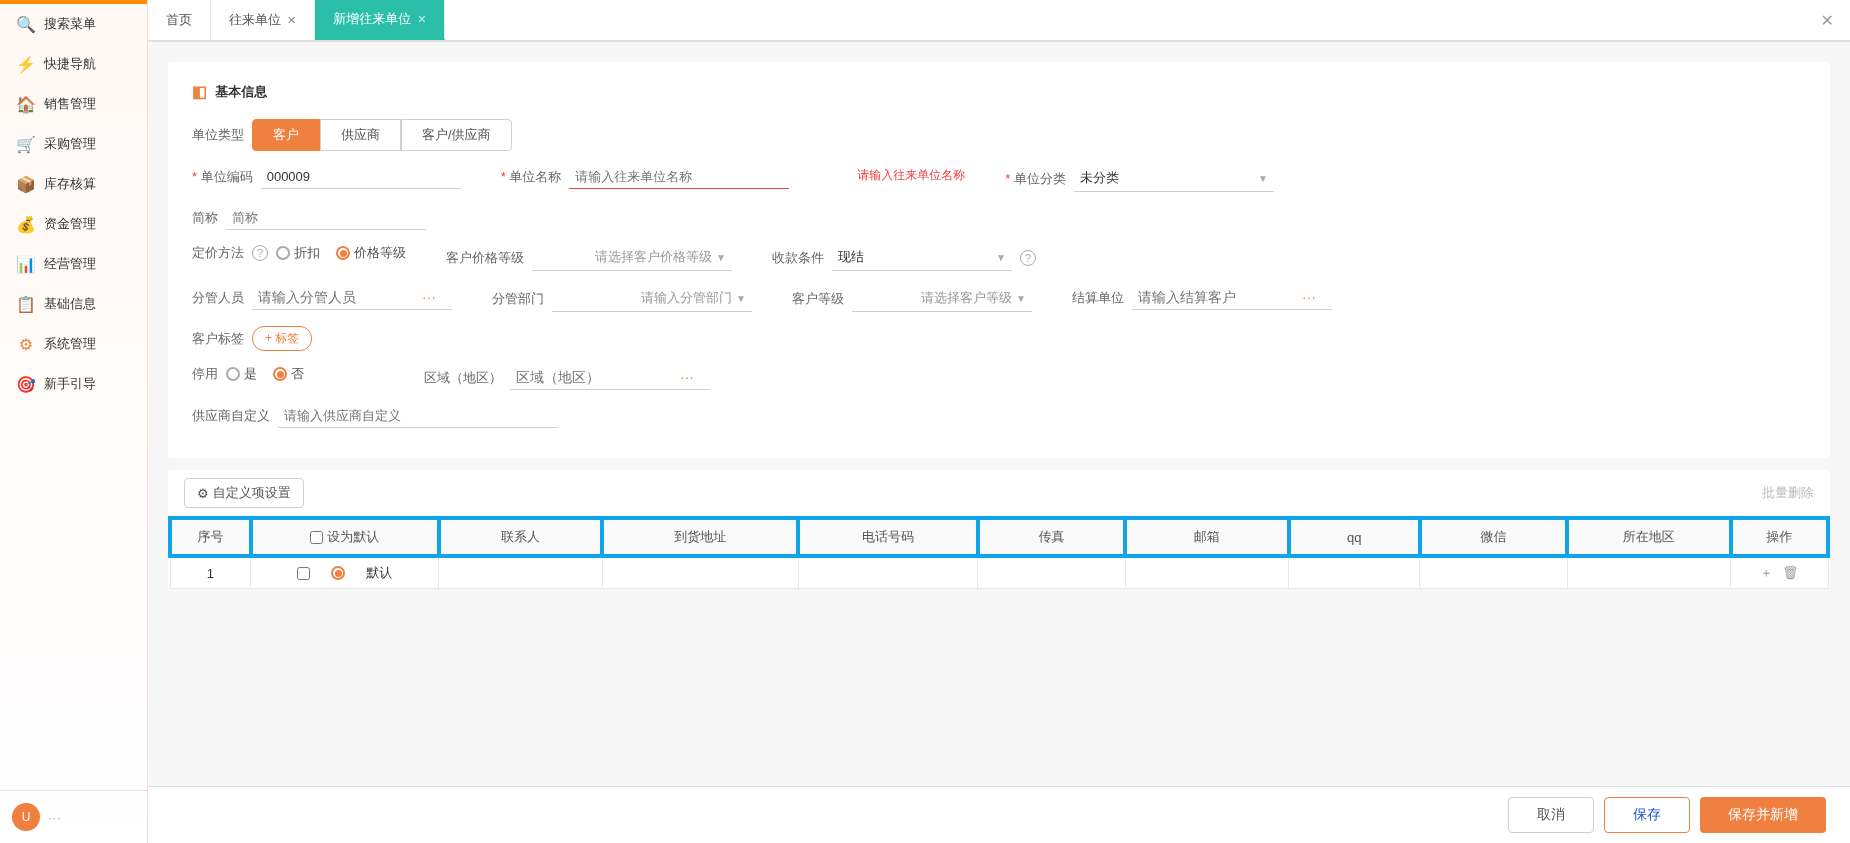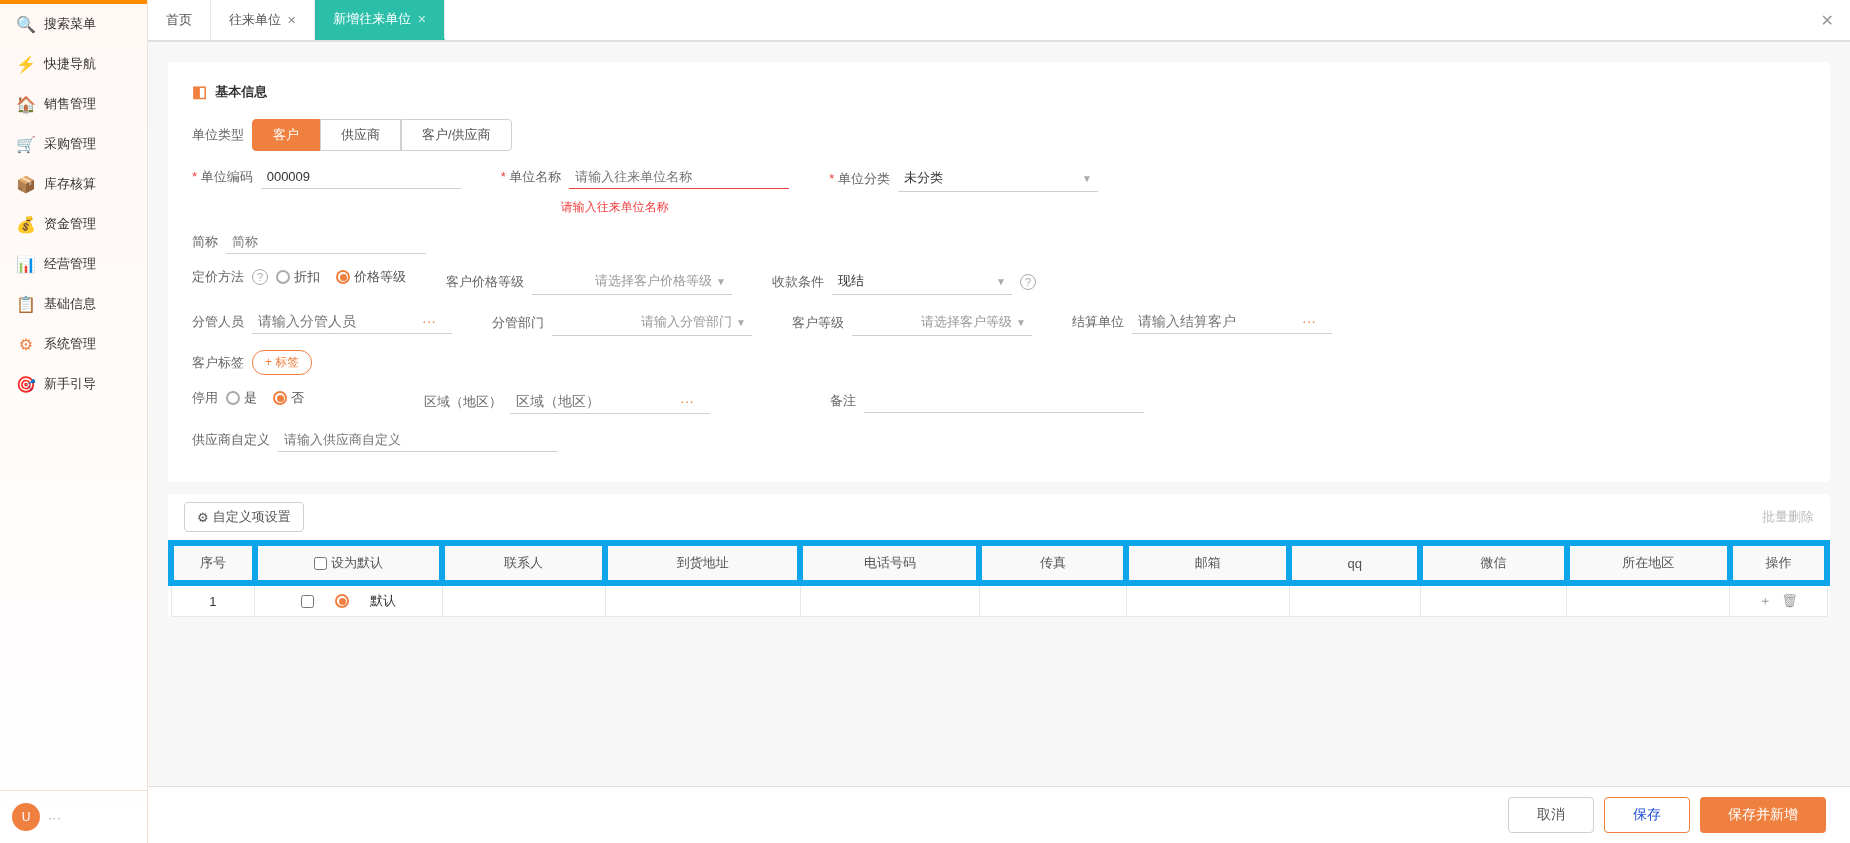--- a/index.html
+++ b/index.html
@@ -268,21 +268,21 @@
       color: #bbb;
       font-size: 13px;
       cursor: pointer;
     }
     .data-table {
       width: 100%;
       border-collapse: collapse;
     }
     .data-table th {
       background: #f9f9f9;
-      border: 6px solid #0ea5e9;
+      border: 4px solid #0ea5e9;
       padding: 8px 10px;
       color: #555;
       font-weight: normal;
       text-align: center;
       white-space: nowrap;
     }
     .data-table td {
       border: 1px solid #e8e8e8;
       padding: 6px 10px;
       text-align: center;
@@ -435,21 +435,21 @@
             <button class="type-btn">客户/供应商</button>
           </div>
         </div>
       </div>
 
       <div class="form-row">
         <div class="form-group">
           <span class="form-label required">单位编码</span>
           <input class="form-input" type="text" value="000009" style="width: 200px;">
         </div>
-        <div class="form-group" style="flex-direction:column; align-items:flex-start;">
+        <div class="form-group" style="flex-direction:row; align-items:flex-start;">
           <div style="display:flex; align-items:center; gap:8px;">
             <span class="form-label required">单位名称</span>
             <input class="form-input error-border" type="text" style="width: 220px;" placeholder="请输入往来单位名称">
           </div>
           <div class="error-hint" style="margin-left:60px;">请输入往来单位名称</div>
         </div>
         <div class="form-group">
           <span class="form-label required">单位分类</span>
           <div class="form-select-with-val" style="width:200px;">
             <span class="sv-text">未分类</span>
@@ -548,24 +548,20 @@
               <span>否</span>
             </div>
           </div>
         </div>
         <div class="form-group" style="margin-left:80px;">
           <span class="form-label">区域（地区）</span>
           <div class="input-with-dots" style="width:200px;">
             <input type="text" style="width: 160px;" placeholder="区域（地区）">
             <span class="ellipsis-btn">···</span>
           </div>
-        </div>
-        <div class="form-group" style="margin-left:80px;">
-          <span class="form-label">备注</span>
-          <input class="form-input" type="text" style="width: 280px;">
         </div>
       </div>
 
       <div class="form-row">
         <div class="form-group">
           <span class="form-label">供应商自定义</span>
           <input class="form-input" type="text" style="width: 280px;" placeholder="请输入供应商自定义">
         </div>
       </div>
     </div>

